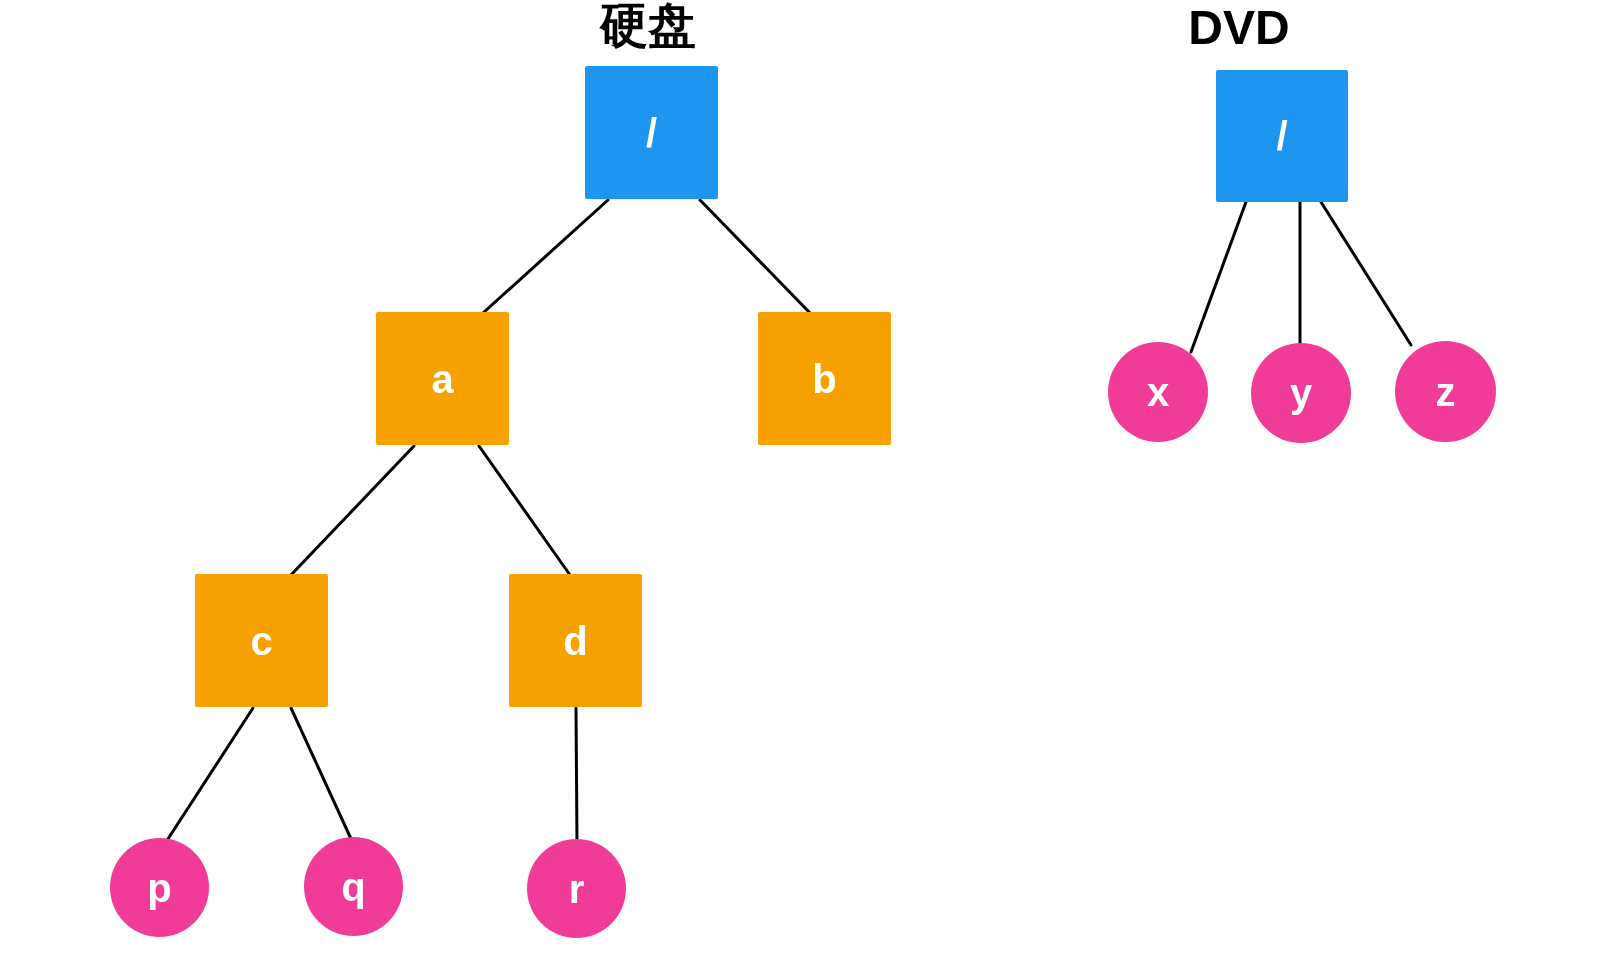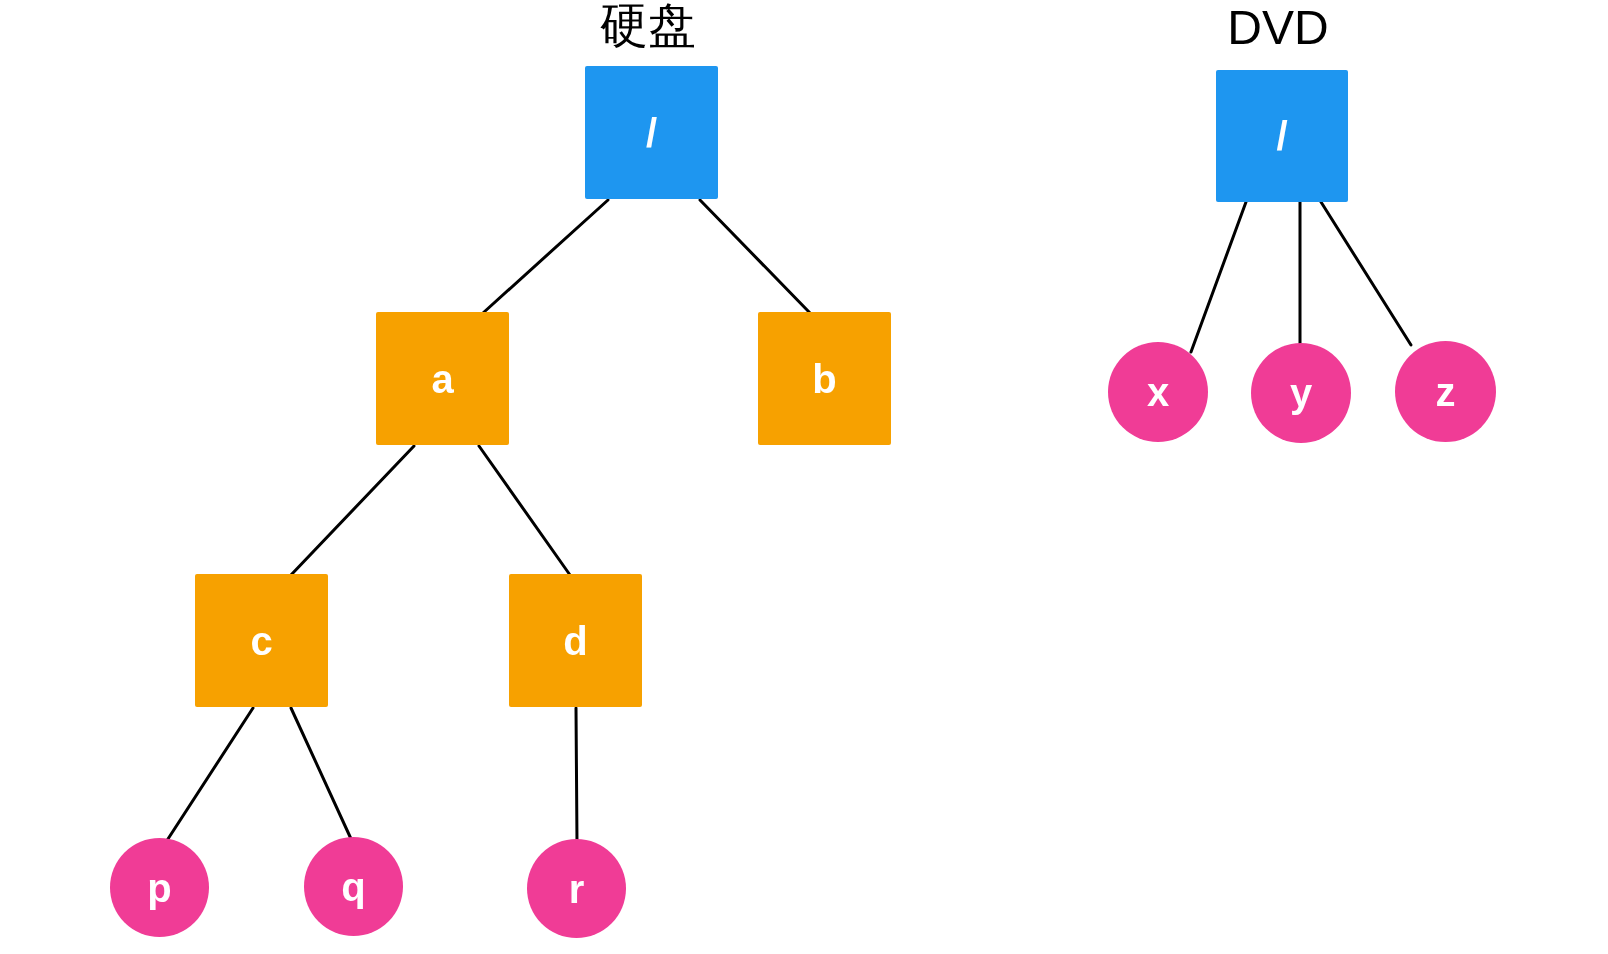--- a/index.html
+++ b/index.html
@@ -21,24 +21,24 @@
     width: 1608px;
     height: 954px;
   }
   .tree-title {
     position: absolute;
     transform: translateX(-50%);
     font-size: 48px;
     line-height: 1.1;
     color: #000000;
     white-space: nowrap;
-    font-weight: 400;
+    font-weight: 700;
   }
   .title-hdd { left: 648px; top: 0px; }
-  .title-dvd { left: 1278px; top: 2px; }
+  .title-dvd { left: 1239px; top: 2px; }
   .node {
     position: absolute;
     display: flex;
     align-items: center;
     justify-content: center;
   }
   .node.square { border-radius: 2px; }
   .node.circle { border-radius: 50%; }
   .node-label {
     color: #ffffff;

